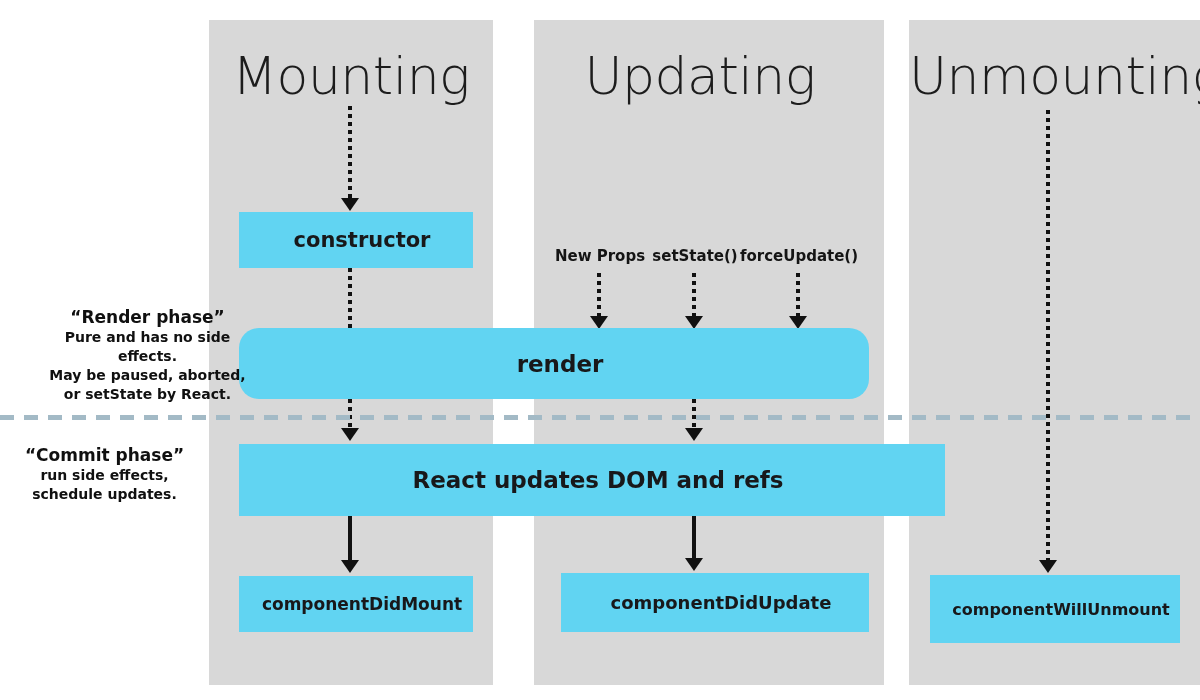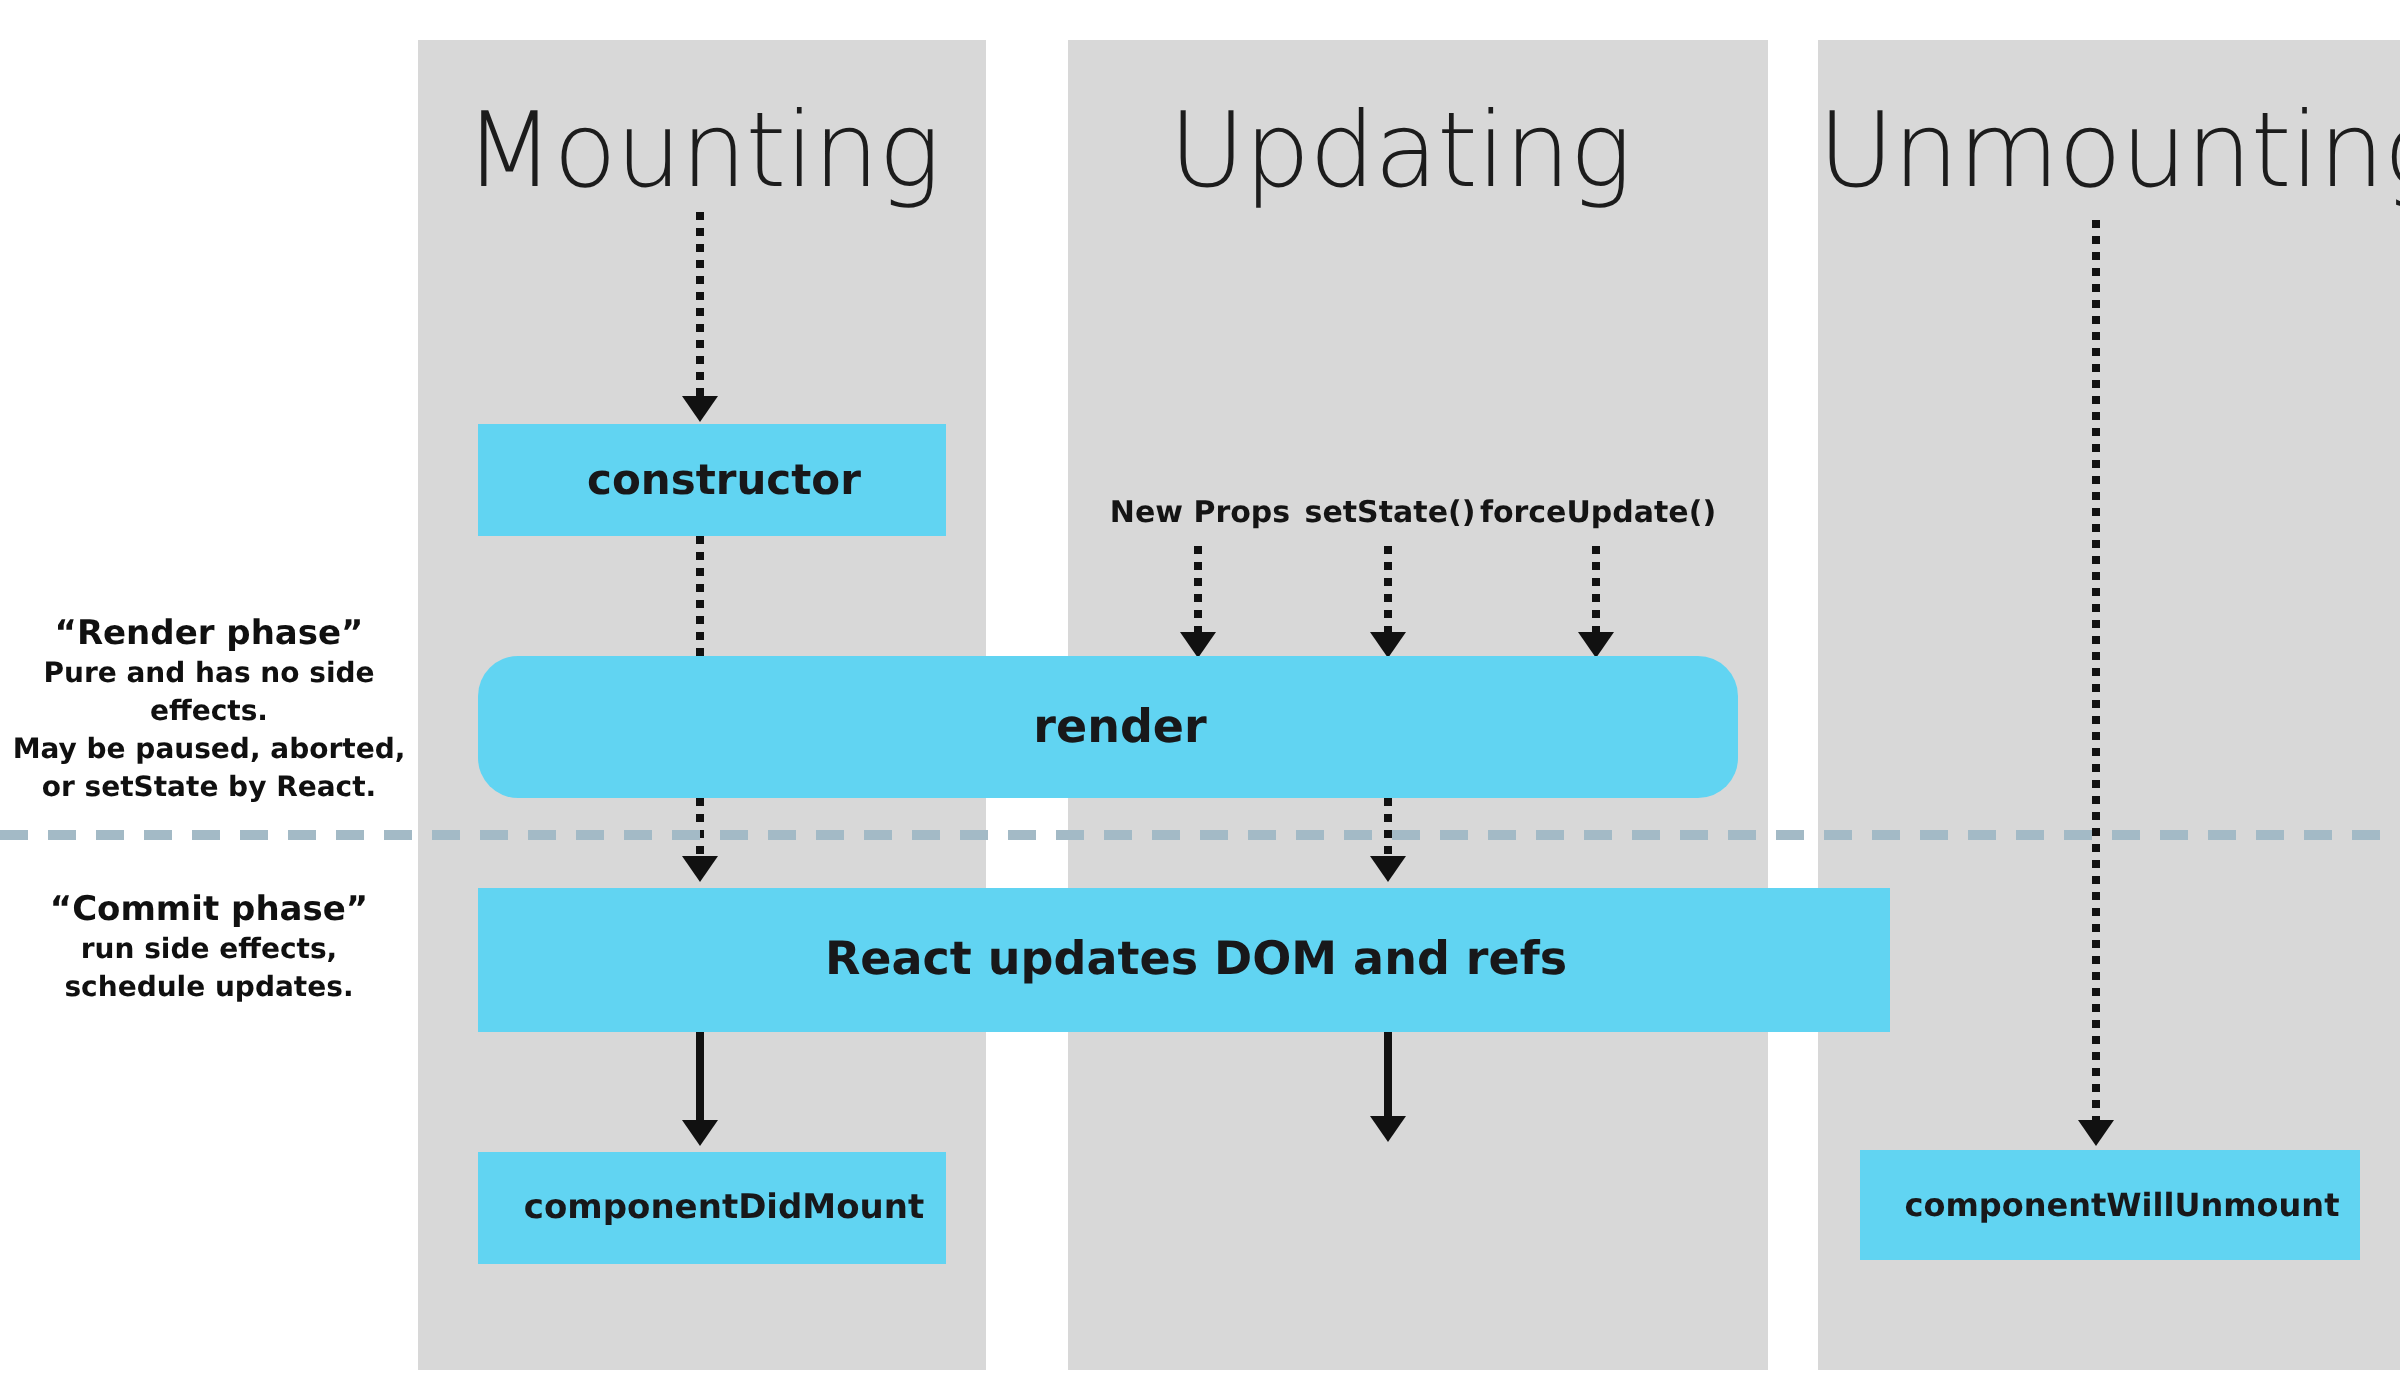--- a/index.html
+++ b/index.html
@@ -66,21 +66,21 @@
   #box-commit {
     left: 239px; top: 444px; width: 694px; height: 72px; font-size: 23px;
   }
   #box-did-mount {
     left: 239px; top: 576px; width: 222px; height: 56px; font-size: 17px;
   }
   #box-did-update {
     left: 561px; top: 573px; width: 296px; height: 59px; font-size: 18px;
   }
   #box-will-unmount {
-    left: 930px; top: 575px; width: 238px; height: 55px; font-size: 16px;
+    left: 930px; top: 575px; width: 238px; height: 68px; font-size: 16px;
   }
 
   
   .trigger-label {
     position: absolute;
     color: #141414;
     font-weight: bold;
     font-size: 15px;
     white-space: nowrap;
     text-align: center;
@@ -156,21 +156,21 @@
 
   
   .phase-note {
     position: absolute;
     width: 209px;
     text-align: center;
     color: #101010;
     font-weight: bold;
     line-height: 19px;
   }
-  #note-render { left: 0px; top: 308px; }
+  #note-render { left: 16px; top: 308px; padding-left: 27px; }
   #note-commit { left: 0px; top: 446px; }
   .phase-note .phase-heading {
     display: block;
     font-size: 17px;
     margin-bottom: 1px;
   }
   .phase-note .phase-body {
     display: block;
     font-size: 14px;
   }
@@ -217,20 +217,21 @@
   <div class="solid-line" id="sl-upd-3"></div>
   <div class="arrow-head" id="ah-upd-3"></div>
 
   <div class="dotted-line" id="dl-unm-1"></div>
   <div class="arrow-head" id="ah-unm-1"></div>
 
   <div class="lc-box" id="box-render">render</div>
   <div class="lc-box" id="box-commit">React updates DOM and refs</div>
   <div class="lc-box" id="box-constructor">constructor</div>
   <div class="lc-box" id="box-did-mount">componentDidMount</div>
+  <div class="lc-box" id="box-did-update">componentDidUpdate</div>
   <div class="lc-box" id="box-will-unmount">componentWillUnmount</div>
 
   <div id="phase-divider"></div>
 
   <div class="phase-note" id="note-render">
     <span class="phase-heading">“Render phase”</span>
     <span class="phase-body">Pure and has no side effects.</span>
     <span class="phase-body">May be paused, aborted,</span>
     <span class="phase-body">or setState by React.</span>
   </div>

